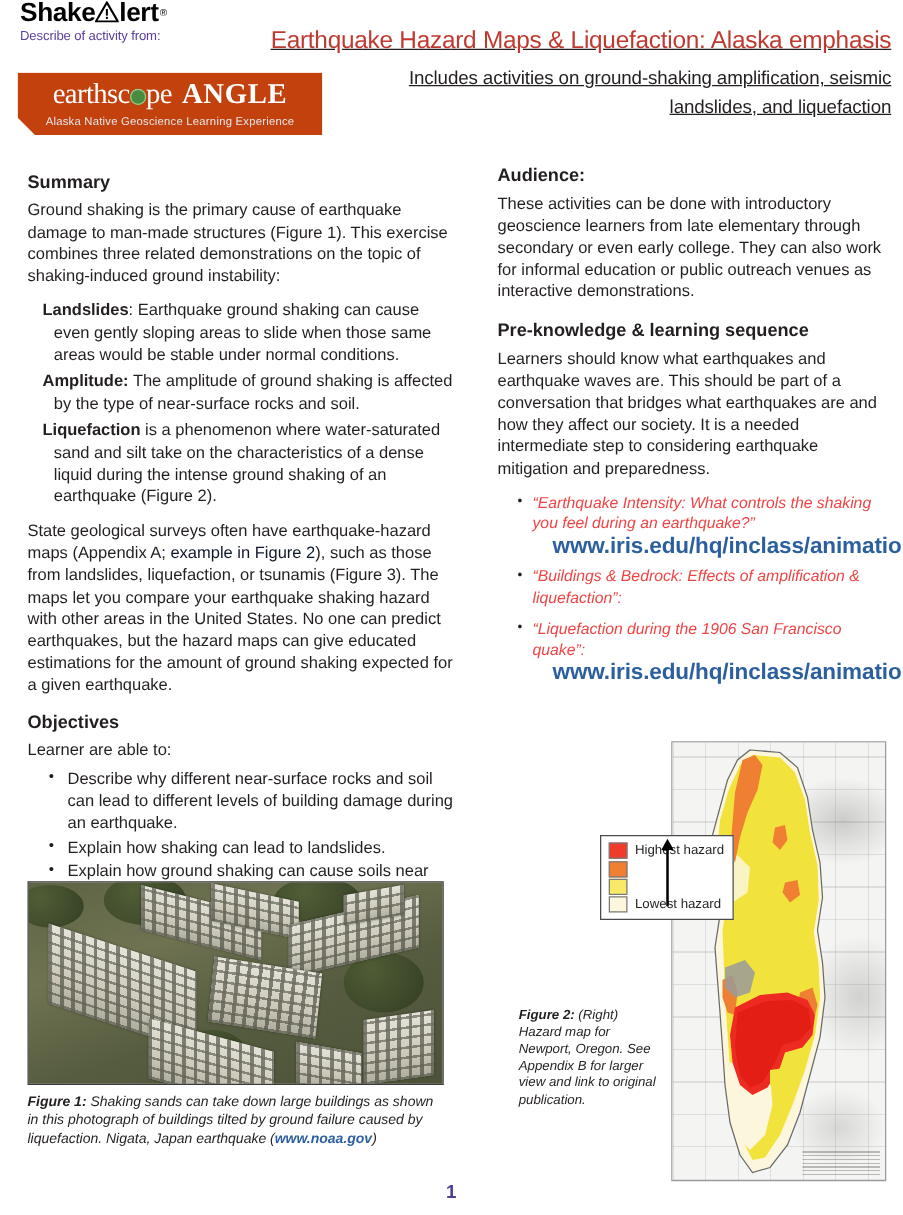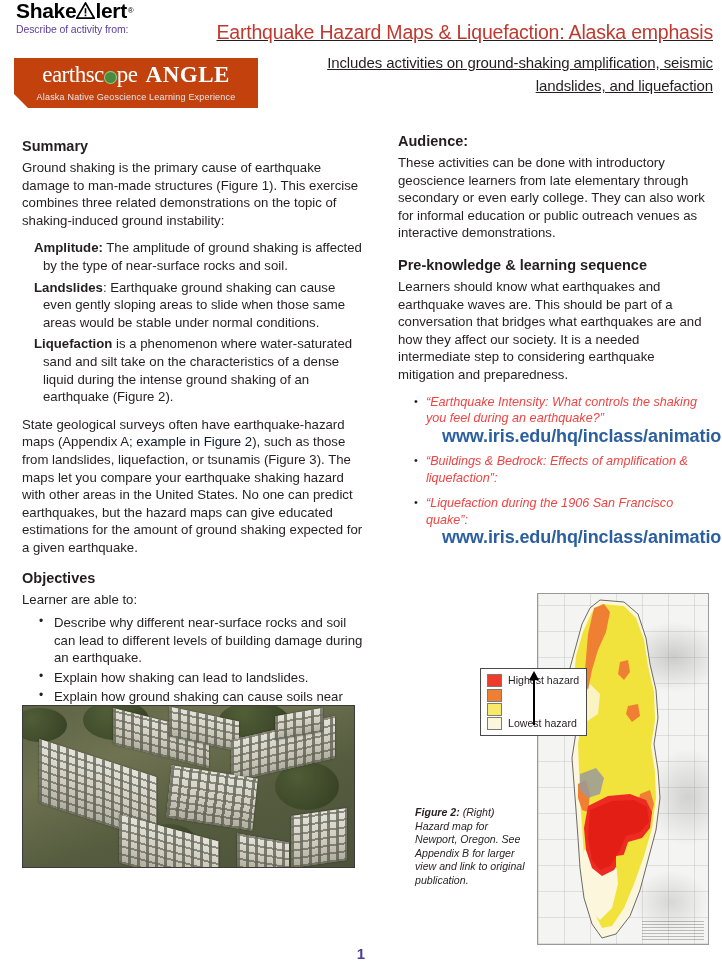--- a/index.html
+++ b/index.html
@@ -402,24 +402,24 @@
       </div>
     </div>
   </div>
 
   <div id="col-left">
 
     <h2 class="sec">Summary</h2>
     <p class="body">Ground shaking is the primary cause of earthquake damage to man-made structures (Figure 1). This exercise combines three related demonstrations on the topic of shaking-induced ground instability:</p>
 
     <div class="term-item">
+      <b>Landslides</b><span>: Earthquake ground shaking can cause even gently sloping areas to slide when those same areas would be stable under normal conditions.</span>
+    </div>
+    <div class="term-item">
       <b>Amplitude:</b><span> The amplitude of ground shaking is affected by the type of near-surface rocks and soil.</span>
-    </div>
-    <div class="term-item">
-      <b>Landslides</b><span>: Earthquake ground shaking can cause even gently sloping areas to slide when those same areas would be stable under normal conditions.</span>
     </div>
     <div class="term-item" style="margin-bottom:10px">
       <b>Liquefaction</b><span> is a phenomenon where water-saturated sand and silt take on the characteristics of a dense liquid during the intense ground shaking of an earthquake (Figure 2).</span>
     </div>
 
     <p class="body"><span>State geological surveys often have earthquake-hazard maps (Appendix A; </span><span class="link-red">example in Figure 2</span><span>), such as those from landslides, liquefaction, or tsunamis (Figure 3). The maps let you compare your earthquake shaking hazard with other areas in the United States. No one can predict earthquakes, but the hazard maps can give educated estimations for the amount of ground shaking expected for a given earthquake.</span></p>
 
     <h2 class="sec" style="margin-top:13px">Objectives</h2>
     <p class="body" style="margin-bottom:0">Learner are able to:</p>
     <ul class="bullets">
@@ -483,20 +483,21 @@
       <div class="bld" style="left:96px; top:122px; width:100px; height:48px; transform:skewY(15deg);">
           <span class="win"></span>
         </div>
       <div class="bld" style="left:268px; top:106px; width:56px; height:52px; transform:skewY(-8deg);">
           <span class="win"></span>
         </div>
       <div class="bld" style="left:214px; top:132px; width:52px; height:34px; transform:skewY(10deg);">
           <span class="win"></span>
         </div>
     </div>
+    <div id="fig1-cap"><b>Figure 1:</b><span> Shaking sands can take down large buildings as shown in this photograph of buildings tilted by ground failure caused by liquefaction. Nigata, Japan earthquake (</span><span class="noaa">www.noaa.gov</span><span>)</span></div>
   </div>
 
   <div id="fig2-cap"><b>Figure 2:</b><span> (Right) Hazard map for Newport, Oregon. See Appendix B for larger view and link to original publication.</span></div>
 
   <div id="map-wrap" title="hazard map of Newport, Oregon">
     <div id="map-topo"></div>
     <svg id="map-hazard" viewBox="0 0 128 344" preserveAspectRatio="none" aria-hidden="true">
 
       <path d="M46,2 L70,4 L84,16 L92,40 L96,66 L102,92 L104,120 L100,146 L104,172 L106,200 L102,232 L94,262 L86,292 L76,318 L62,336 L48,340 L38,326 L30,300 L26,270 L24,240 L22,212 L20,186 L18,160 L22,134 L18,112 L14,92 L16,70 L22,48 L28,26 L36,10 Z" fill="#fbf6dc" stroke="#6a6a6a" stroke-width="1"></path>
 

